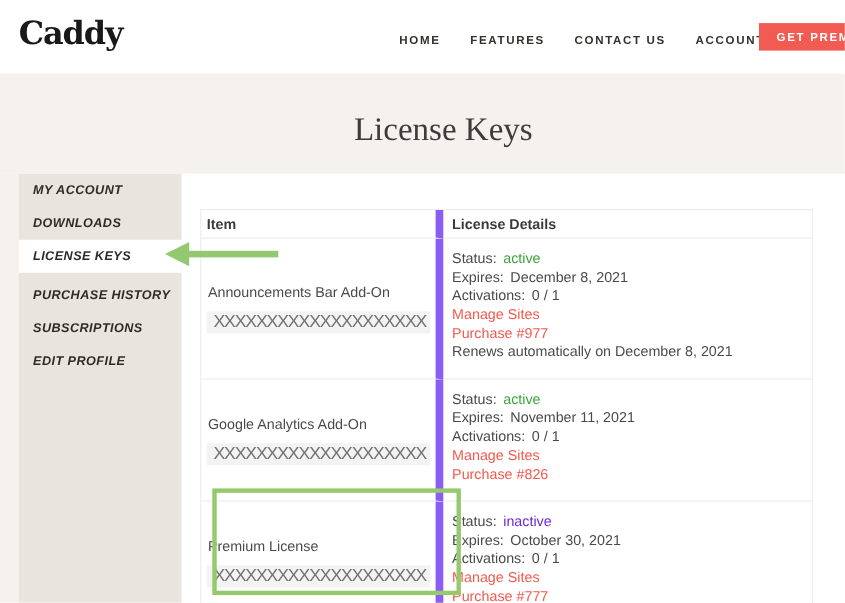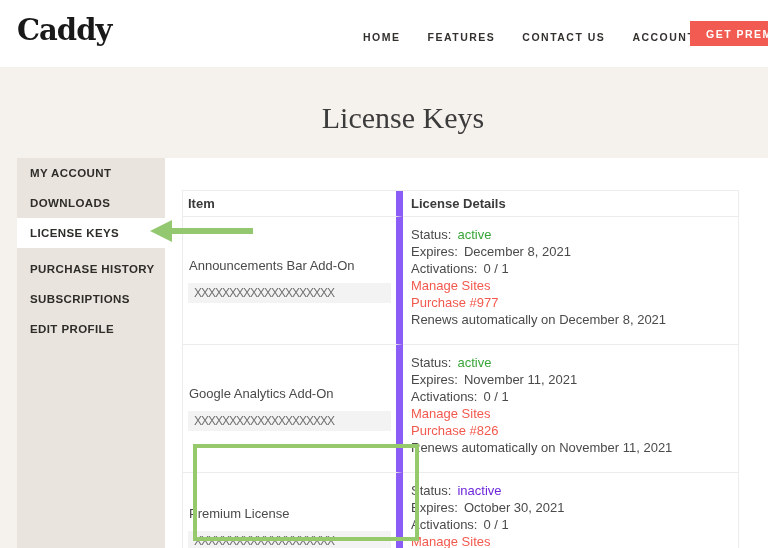--- a/index.html
+++ b/index.html
@@ -43,21 +43,21 @@
     transform:translateX(19px);
     font-family:"Liberation Serif", serif; font-weight:normal;
     font-size:30px; color:#3c3c3c;
   }
 
   
   .main { position:absolute; left:0; top:158px; width:768px; height:390px; background:#ffffff; }
   .left-strip { position:absolute; left:0; top:0; width:17px; height:390px; background:#f5f1ec; }
 
   
-  .sidebar { position:absolute; left:17px; top:0; width:148px; height:390px; background:#e9e4dd; }
+  .sidebar { position:absolute; left:17px; top:0; width:148px; height:390px; background:#e9e4dd;font-style:italic; }
   .side-item {
     height:30px; display:flex; align-items:center; padding-left:13px;
     font-size:11.5px; font-weight:bold; letter-spacing:0.4px; color:#2e2c29;
     white-space:nowrap; cursor:pointer;
   }
   .side-item.active { background:#ffffff; margin-bottom:6px; }
 
   
   .lk-table {
     position:absolute; left:182px; top:32px; width:557px;
@@ -73,21 +73,21 @@
   }
   .th.item-col { padding-left:5px; }
   .th.details-col { padding-left:8px; }
   .item-cell {
     display:flex; flex-direction:column; justify-content:center;
     padding:0 5px;
   }
   .item-name { font-size:13px; color:#4a4a4a; margin-bottom:10px; padding-left:1px; }
   .key-field {
     background:#f3f3f3; height:20px; display:flex; align-items:center;
-    padding:0 6px; font-size:12px; letter-spacing:-1px; color:#717171;
+    padding:0 6px; font-size:16px; letter-spacing:-1px; color:#717171;
     white-space:nowrap; overflow:hidden; cursor:text;
   }
   .details-cell { padding:9px 0 16px 8px; }
   .detail-line { font-size:13px; line-height:17px; color:#4a4a4a; white-space:nowrap; }
   .detail-line .lbl { margin-right:6px; }
   .status-active { color:#3aa53a; }
   .status-inactive { color:#6d28d9; }
   .red-link { color:#f2594e; cursor:pointer; }
 
   
@@ -156,21 +156,20 @@
     <div class="cell item-col item-cell row2">
       <div class="item-name">Google Analytics Add-On</div>
       <div class="key-field">XXXXXXXXXXXXXXXXXXXX</div>
     </div>
     <div class="cell details-cell row2">
       <div class="detail-line"><span class="lbl">Status:</span><span class="status-active">active</span></div>
       <div class="detail-line"><span class="lbl">Expires:</span><span>November 11, 2021</span></div>
       <div class="detail-line"><span class="lbl">Activations:</span><span>0  /  1</span></div>
       <div class="detail-line red-link">Manage Sites</div>
       <div class="detail-line red-link">Purchase #826</div>
-      <div class="detail-line">Renews automatically on November 11, 2021</div>
     </div>
 
     <div class="cell item-col item-cell row3 last">
       <div class="item-name">Premium License</div>
       <div class="key-field">XXXXXXXXXXXXXXXXXXXX</div>
     </div>
     <div class="cell details-cell row3 last">
       <div class="detail-line"><span class="lbl">Status:</span><span class="status-inactive">inactive</span></div>
       <div class="detail-line"><span class="lbl">Expires:</span><span>October 30, 2021</span></div>
       <div class="detail-line"><span class="lbl">Activations:</span><span>0  /  1</span></div>

